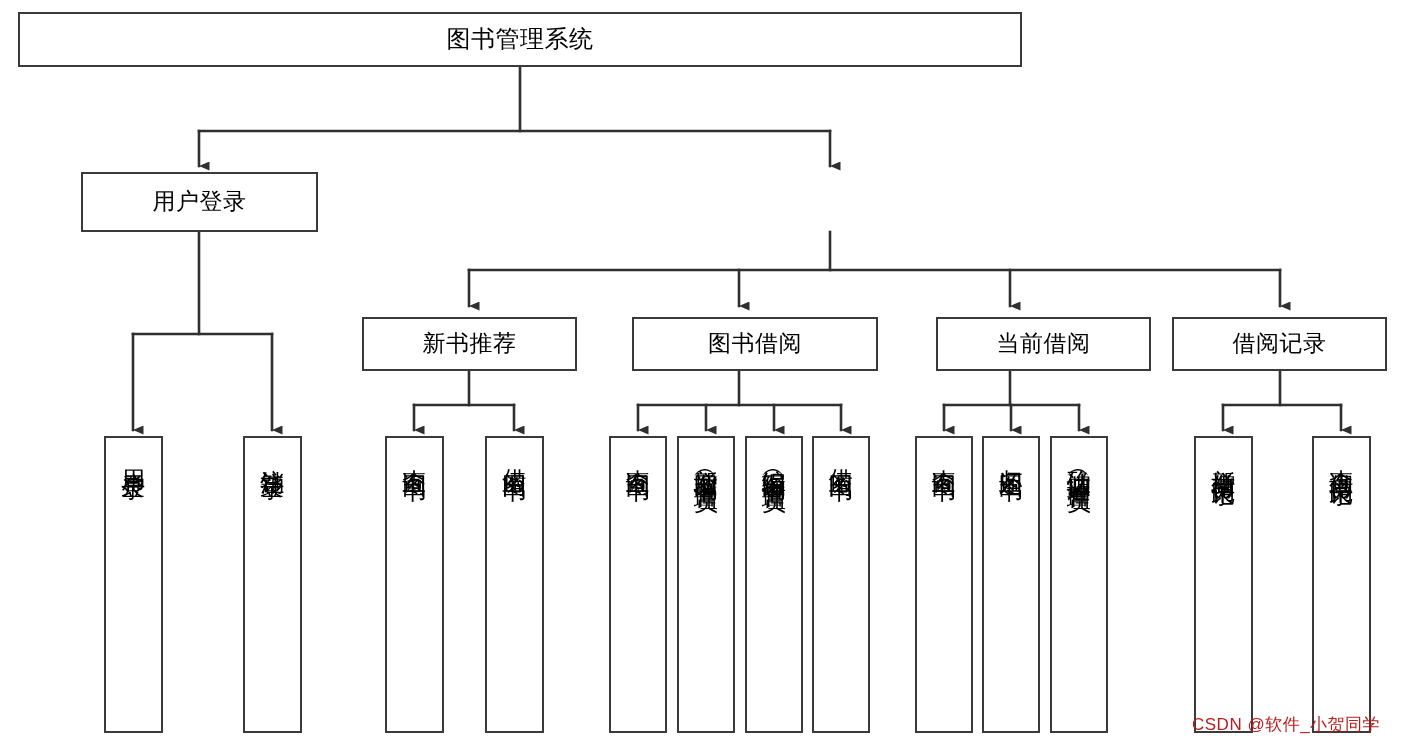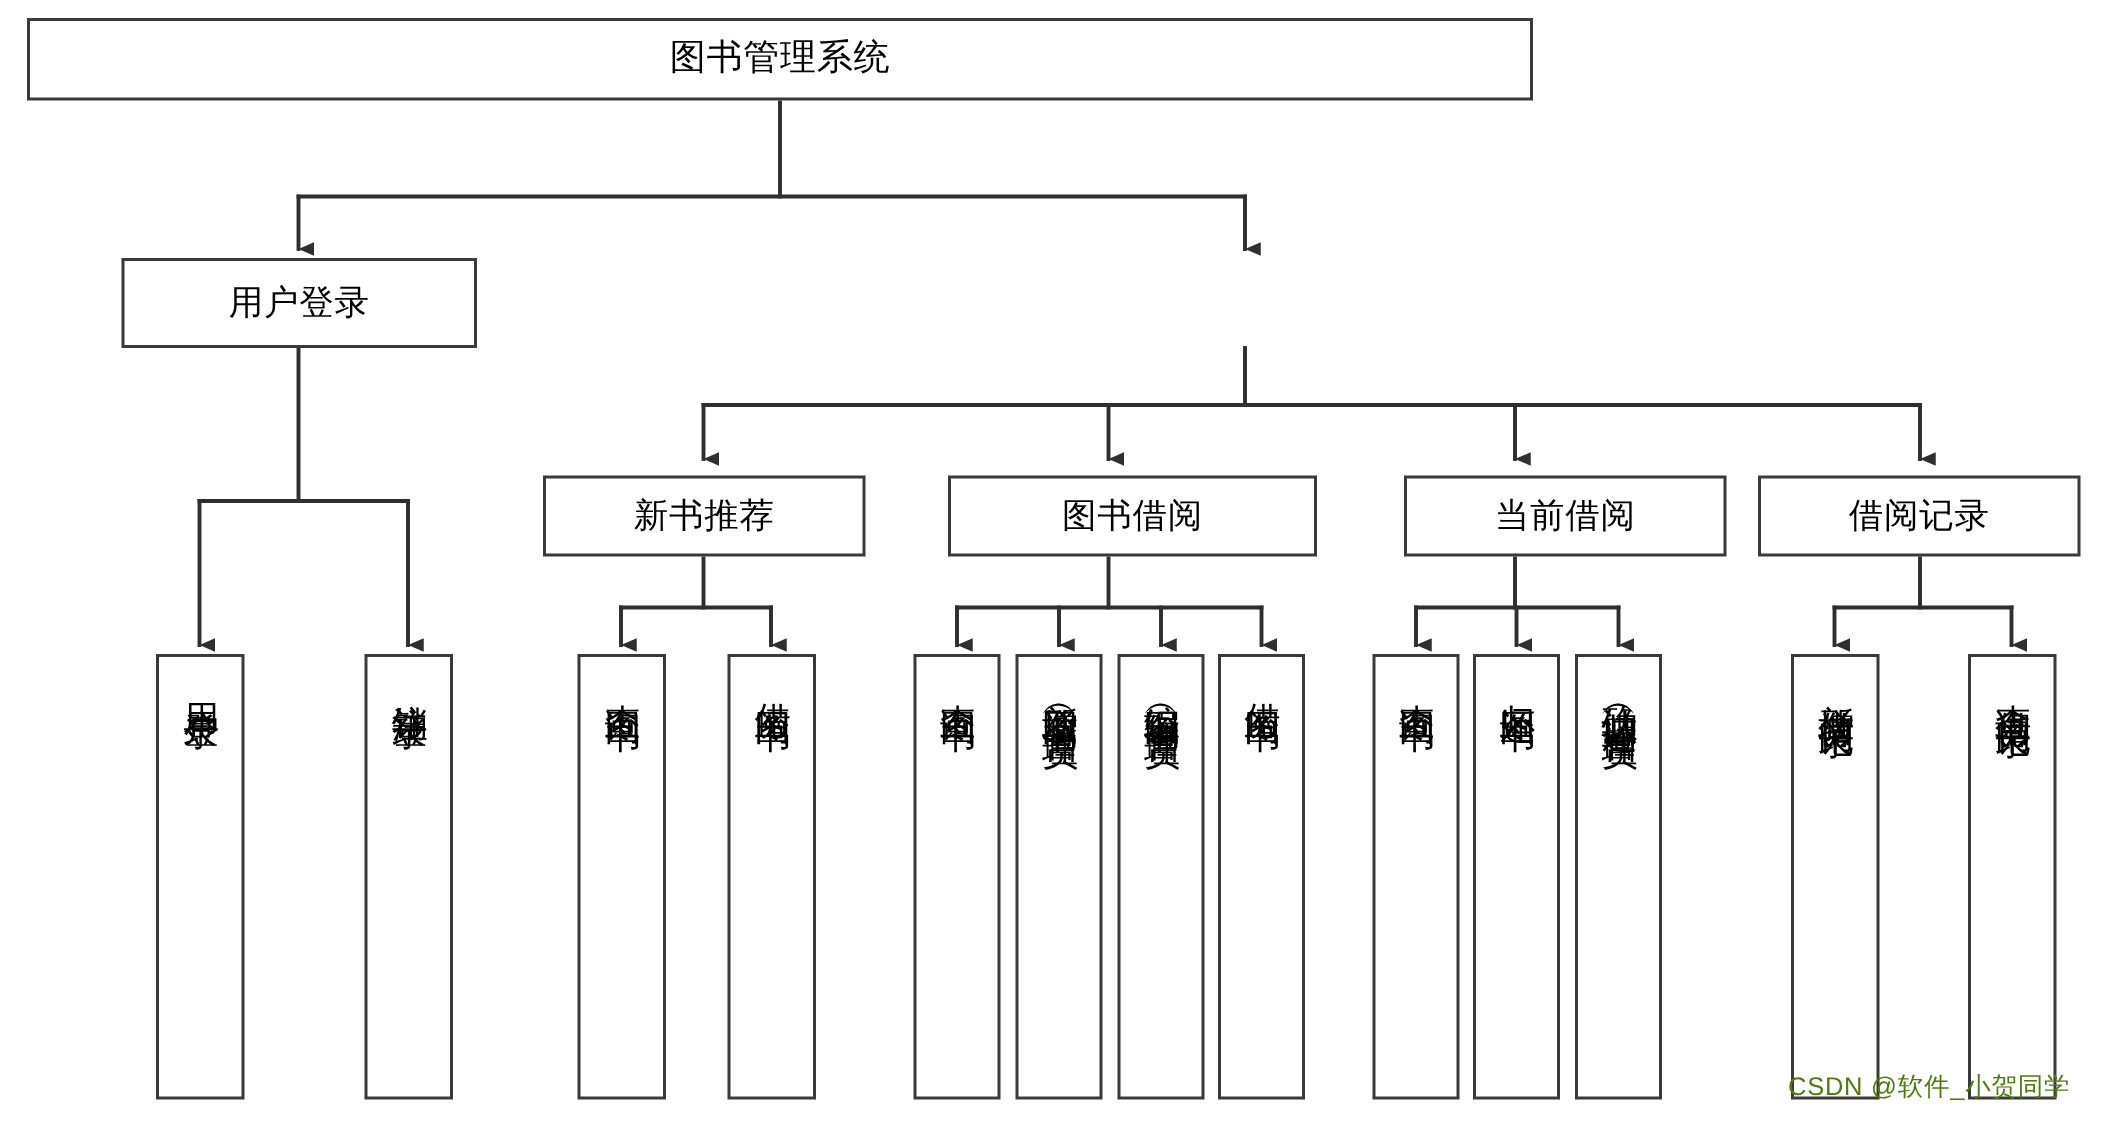--- a/index.html
+++ b/index.html
@@ -50,21 +50,21 @@
     writing-mode:vertical-rl;
     text-orientation:upright;
     font-size:24px;
     line-height:1.06;
     letter-spacing:3px;
     white-space:nowrap;
   }
   .watermark{
     position:absolute;
     font-size:17px;
-    color:#4d7c0f;
+    color:#b91c1c;
     letter-spacing:0.5px;
     z-index:5;
     white-space:nowrap;
     font-family:"Liberation Sans","DejaVu Sans",sans-serif;
   }
 </style>
 </head>
 <body>
 
 <div id="canvas">

